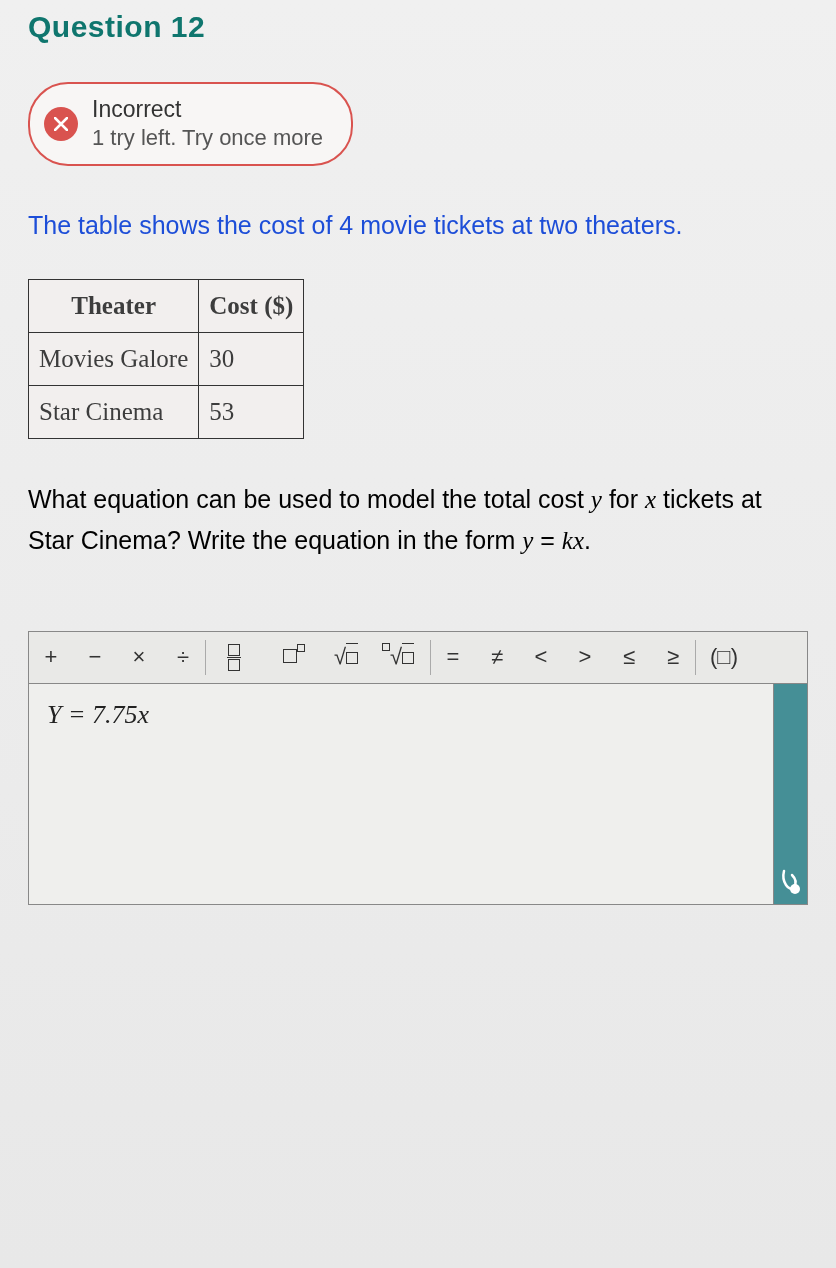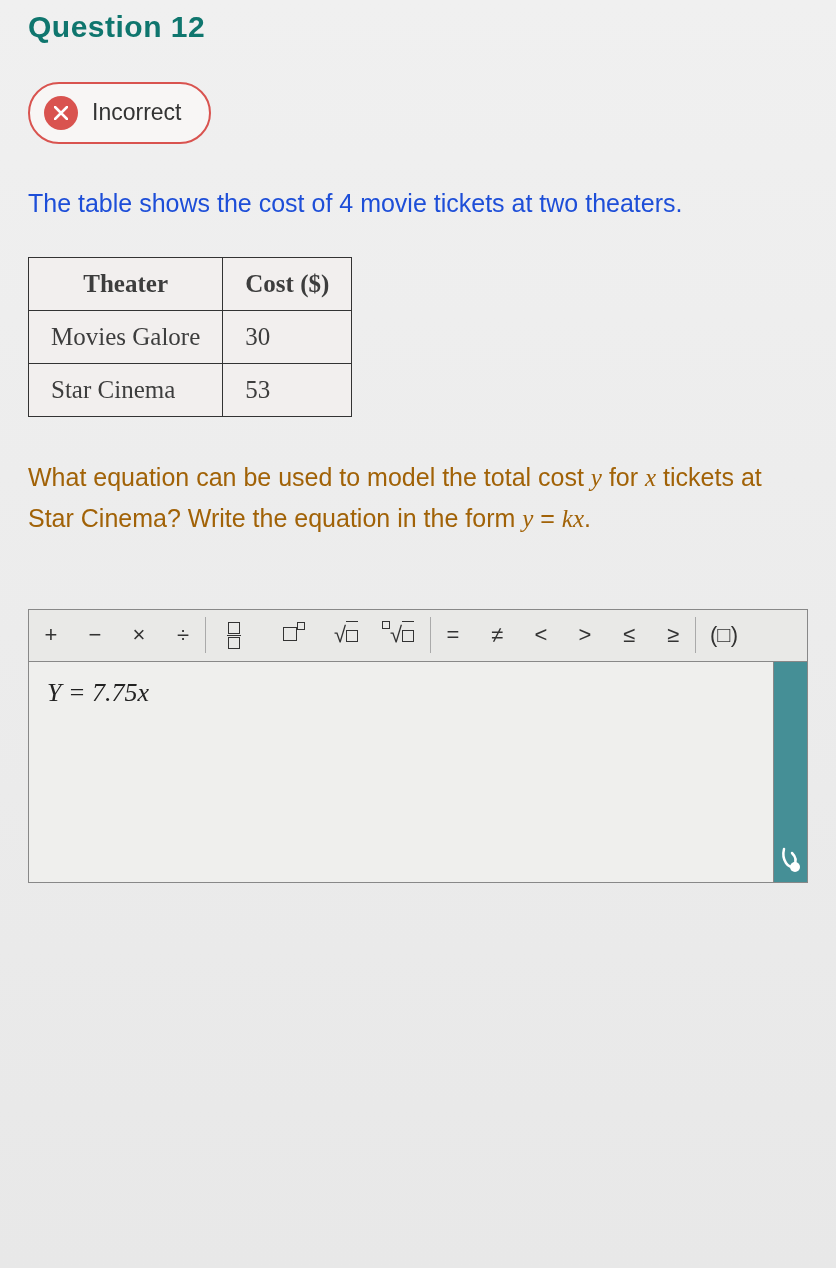--- a/index.html
+++ b/index.html
@@ -49,31 +49,31 @@
     color: #1d4ed8;
     line-height: 1.55;
     margin-bottom: 34px;
   }
   .data-table {
     border-collapse: collapse;
     margin-bottom: 40px;
   }
   .data-table th, .data-table td {
     border: 1px solid #333;
-    padding: 12px 22px;
+    padding: 12px 10px;
     font-family: "Times New Roman", Times, serif;
     font-size: 25px;
     background: #f2efee;
   }
   .data-table th { font-weight: 700; text-align: center; }
   .data-table td { text-align: left; }
   .data-table td.num { text-align: left; }
   .question-text {
     font-size: 25px;
-    color: #a16207;
+    color: #000000;
     line-height: 1.6;
     margin-bottom: 70px;
   }
   .ital { font-style: italic; font-family: "Times New Roman", Times, serif; }
   .eq-box {
     border: 1px solid #888;
     background: #ececea;
     width: 100%;
   }
   .toolbar {
@@ -143,20 +143,21 @@
 <h1 class="question-title">Question 12</h1>
 
 <div class="status-pill">
   <div class="status-icon">
     <svg viewBox="0 0 14 14">
         <path d="M1 1 L13 13 M13 1 L1 13" stroke="#fff" stroke-width="2.5" stroke-linecap="round"></path>
       </svg>
   </div>
   <div class="status-text-wrap">
     <div class="status-heading">Incorrect</div>
+    <div class="status-sub">1 try left. Try once more</div>
   </div>
 </div>
 
 <p class="prompt-text">The table shows the cost of 4 movie tickets at two theaters.</p>
 
 <table class="data-table">
   <tbody>
       <tr>
     <th>Theater</th>
     <th>Cost ($)</th>

